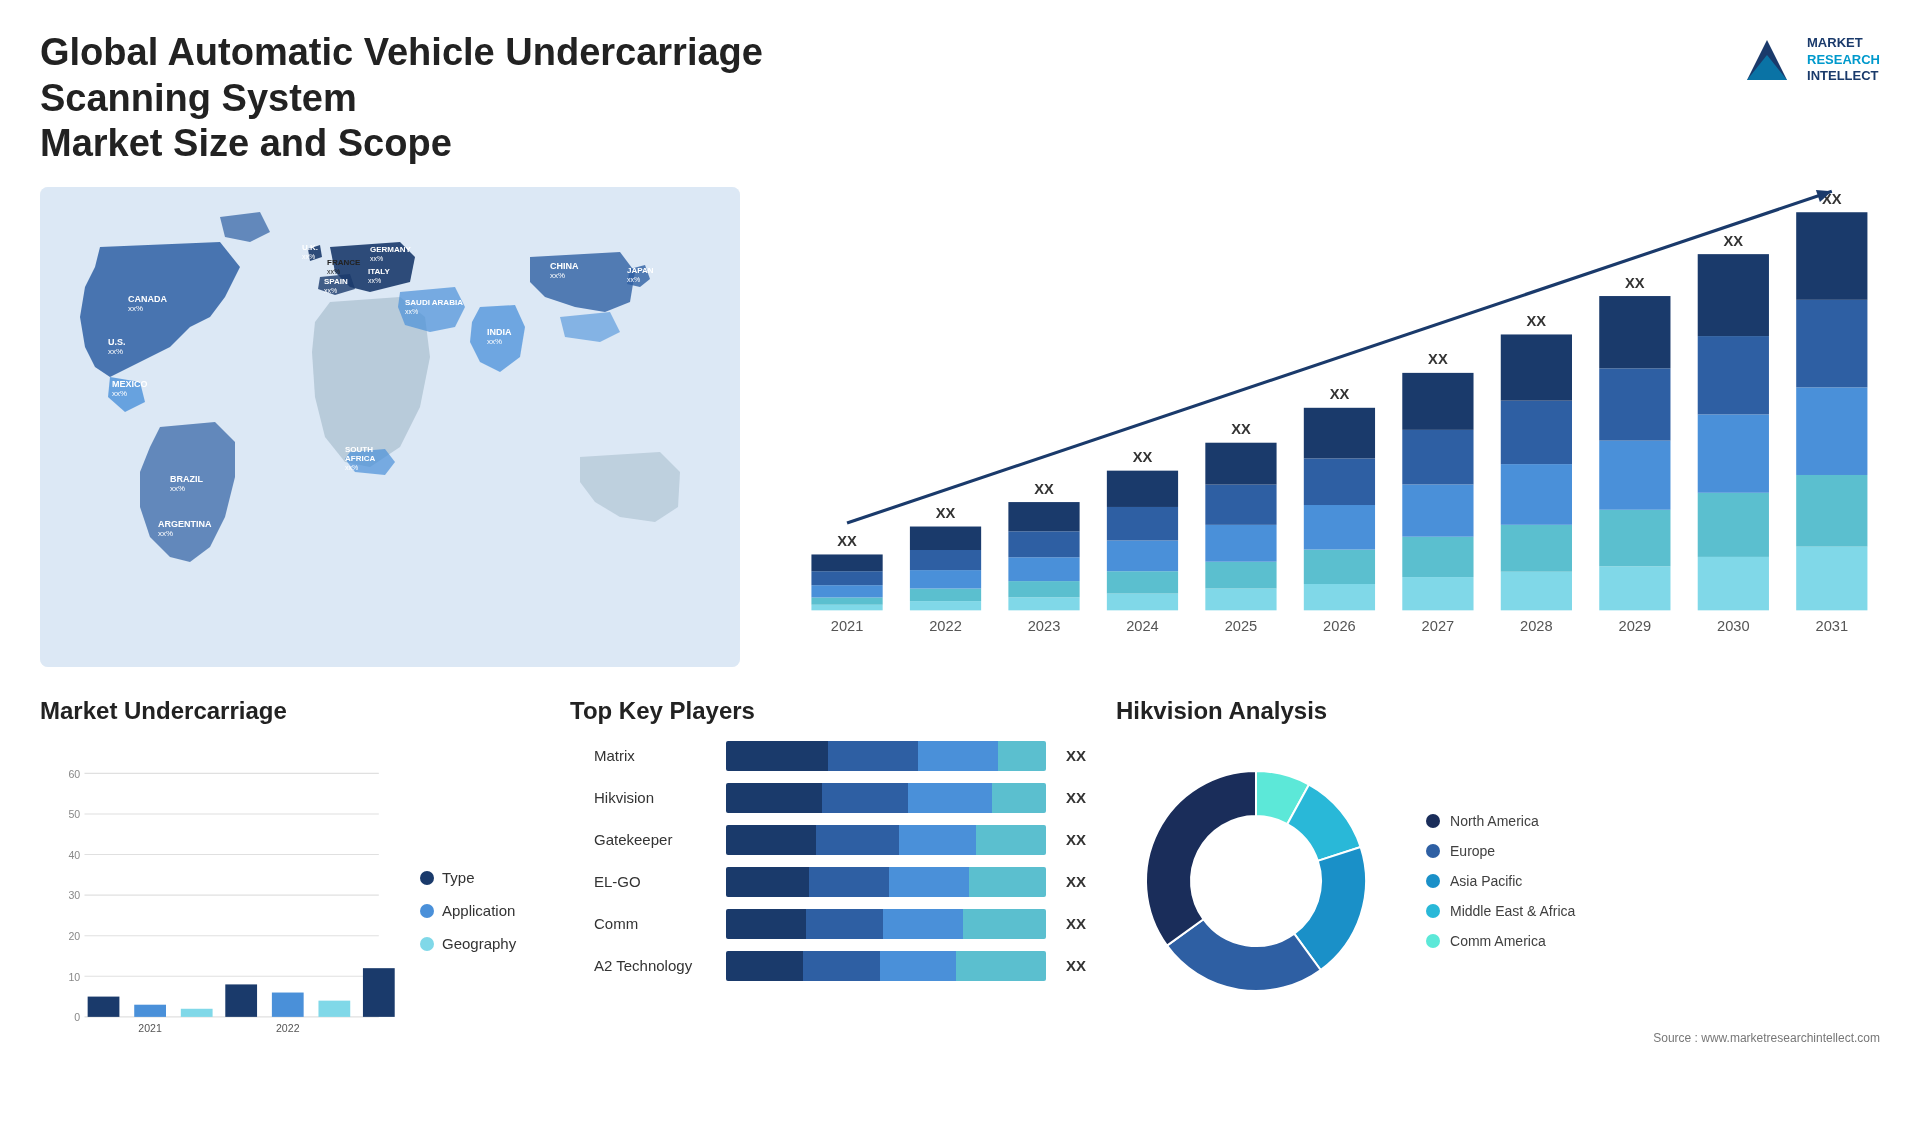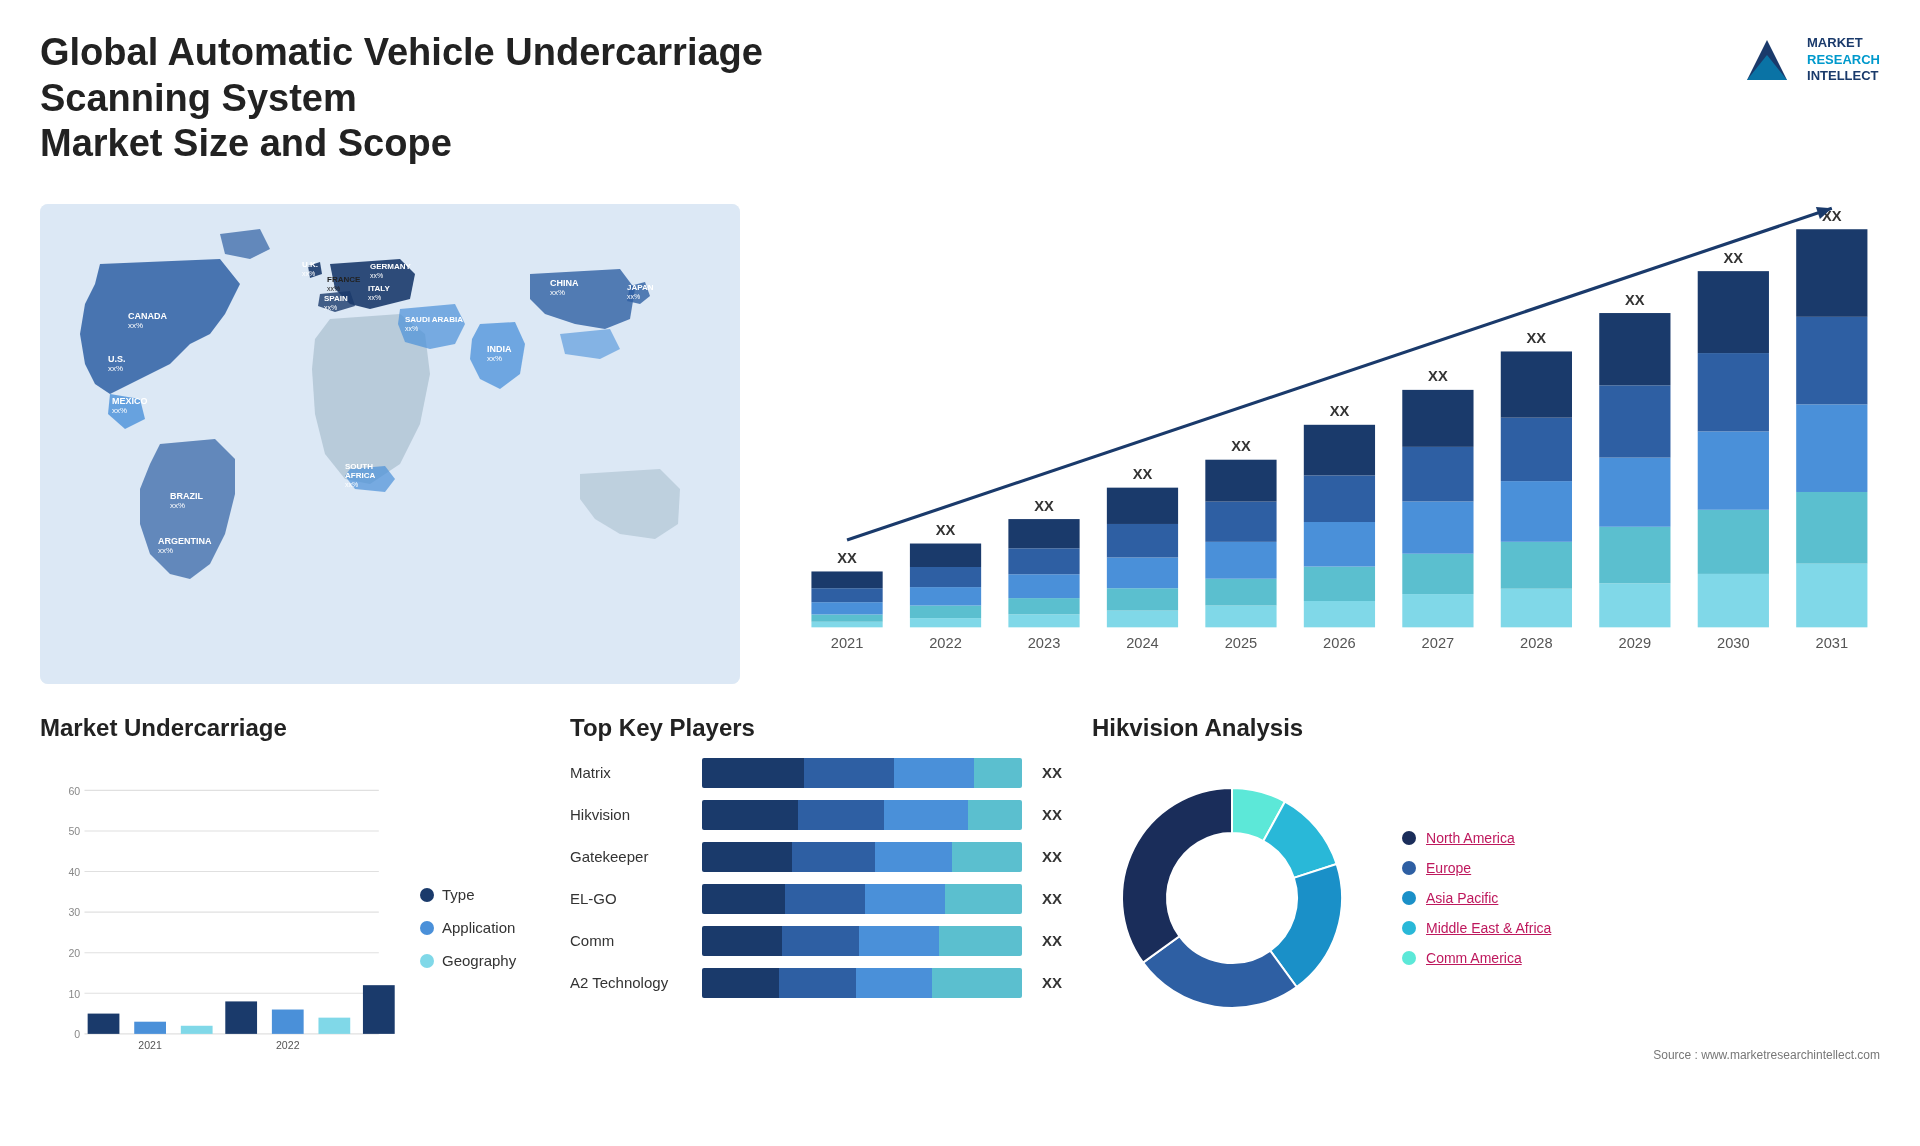--- a/index.html
+++ b/index.html
@@ -10,21 +10,21 @@
       min-height: 1146px;
       padding: 30px 40px;
       overflow: hidden;
     }
 
     
     .header {
       display: flex;
       justify-content: space-between;
       align-items: flex-start;
-      margin-bottom: 37px;
+      margin-bottom: 20px;
     }
     .main-title {
       font-size: 38px;
       font-weight: 700;
       color: #222;
       line-height: 1.2;
       max-width: 800px;
     }
     .logo-box {
       display: flex;
@@ -129,20 +129,21 @@
     .players-list {
       display: flex;
       flex-direction: column;
       gap: 12px;
       margin-top: 10px;
     }
     .player-row {
       display: flex;
       align-items: center;
       gap: 12px;
+      margin-left: 24px;
     }
     .player-name {
       font-size: 15px;
       color: #333;
       width: 120px;
       flex-shrink: 0;
     }
     .player-bar-container {
       flex: 1;
       height: 30px;
@@ -179,22 +180,21 @@
     .regional-legend {
       display: flex;
       flex-direction: column;
       gap: 14px;
     }
     .regional-legend-item {
       display: flex;
       align-items: center;
       gap: 10px;
       font-size: 14px;
-      color: #be185d;
-      text-decoration: underline;
+      color: #404040;
     }
     .regional-dot {
       width: 14px;
       height: 14px;
       border-radius: 50%;
       flex-shrink: 0;
     }
 
     .source-text {
       font-size: 12px;

